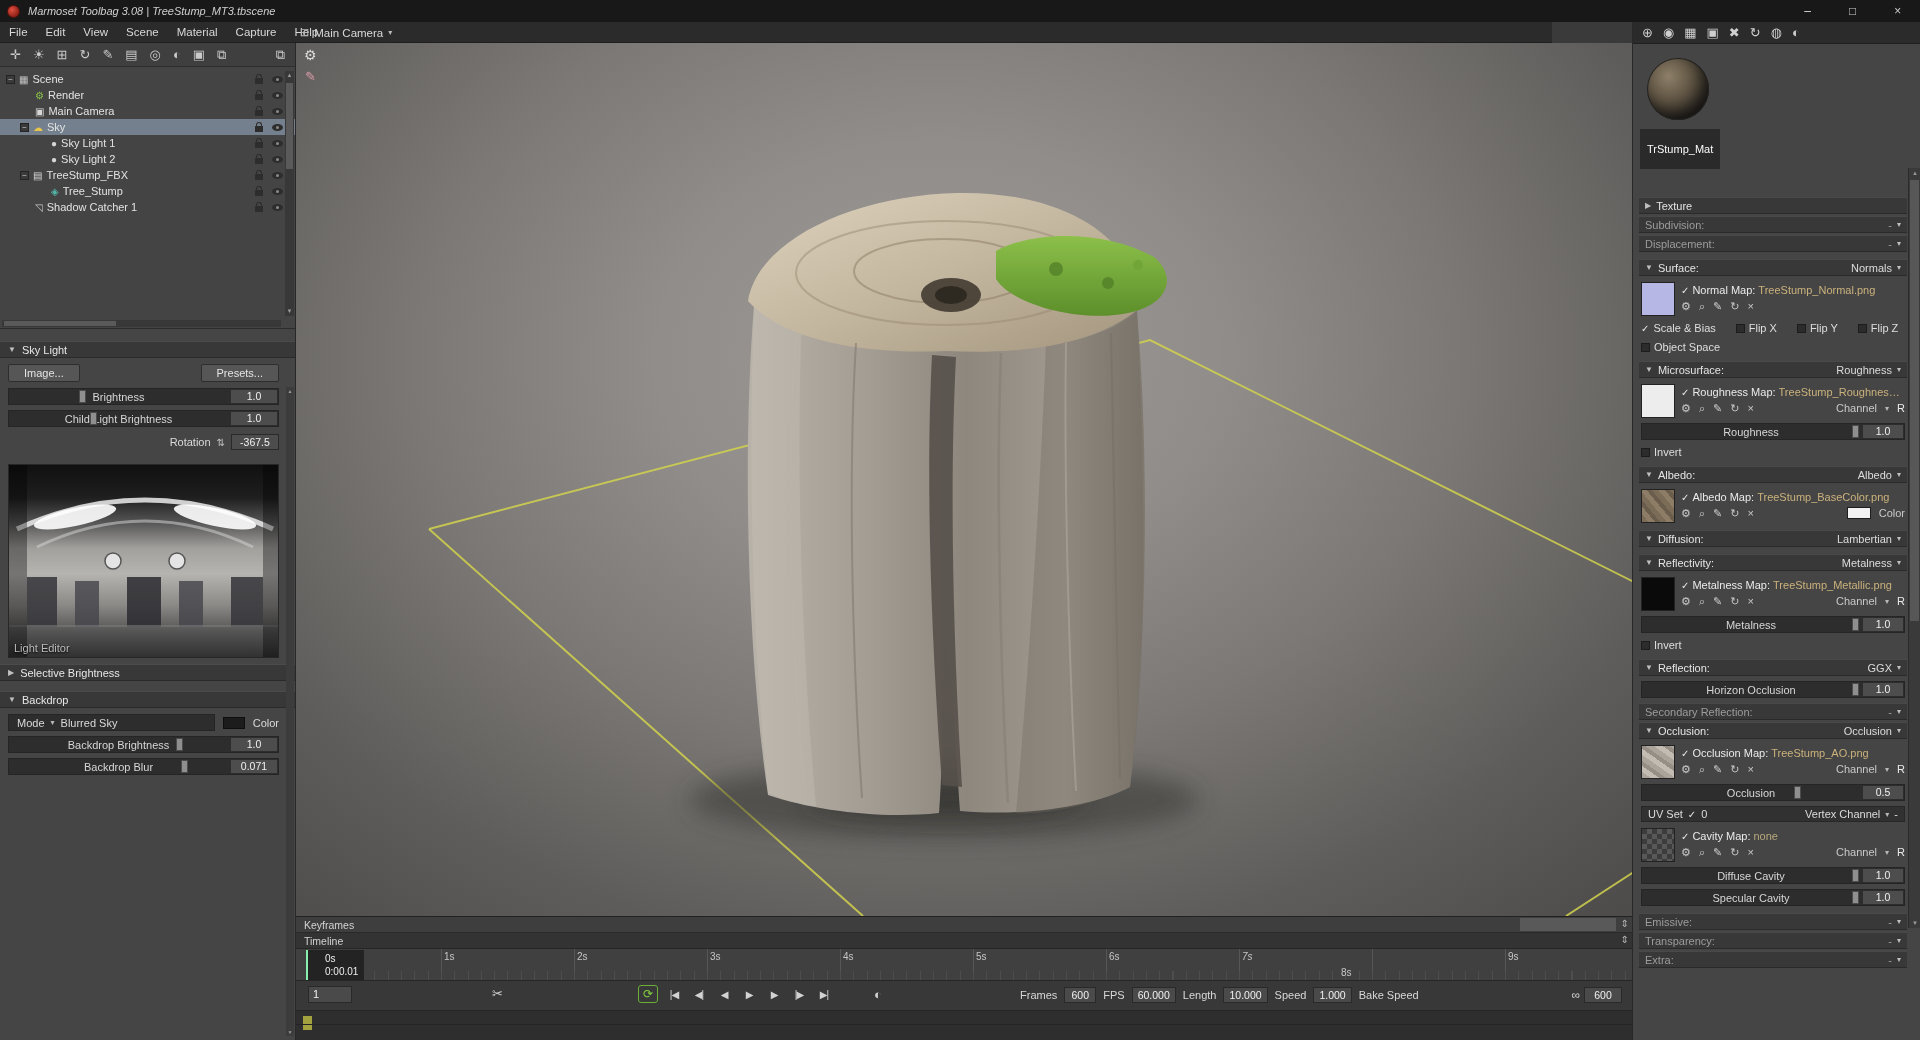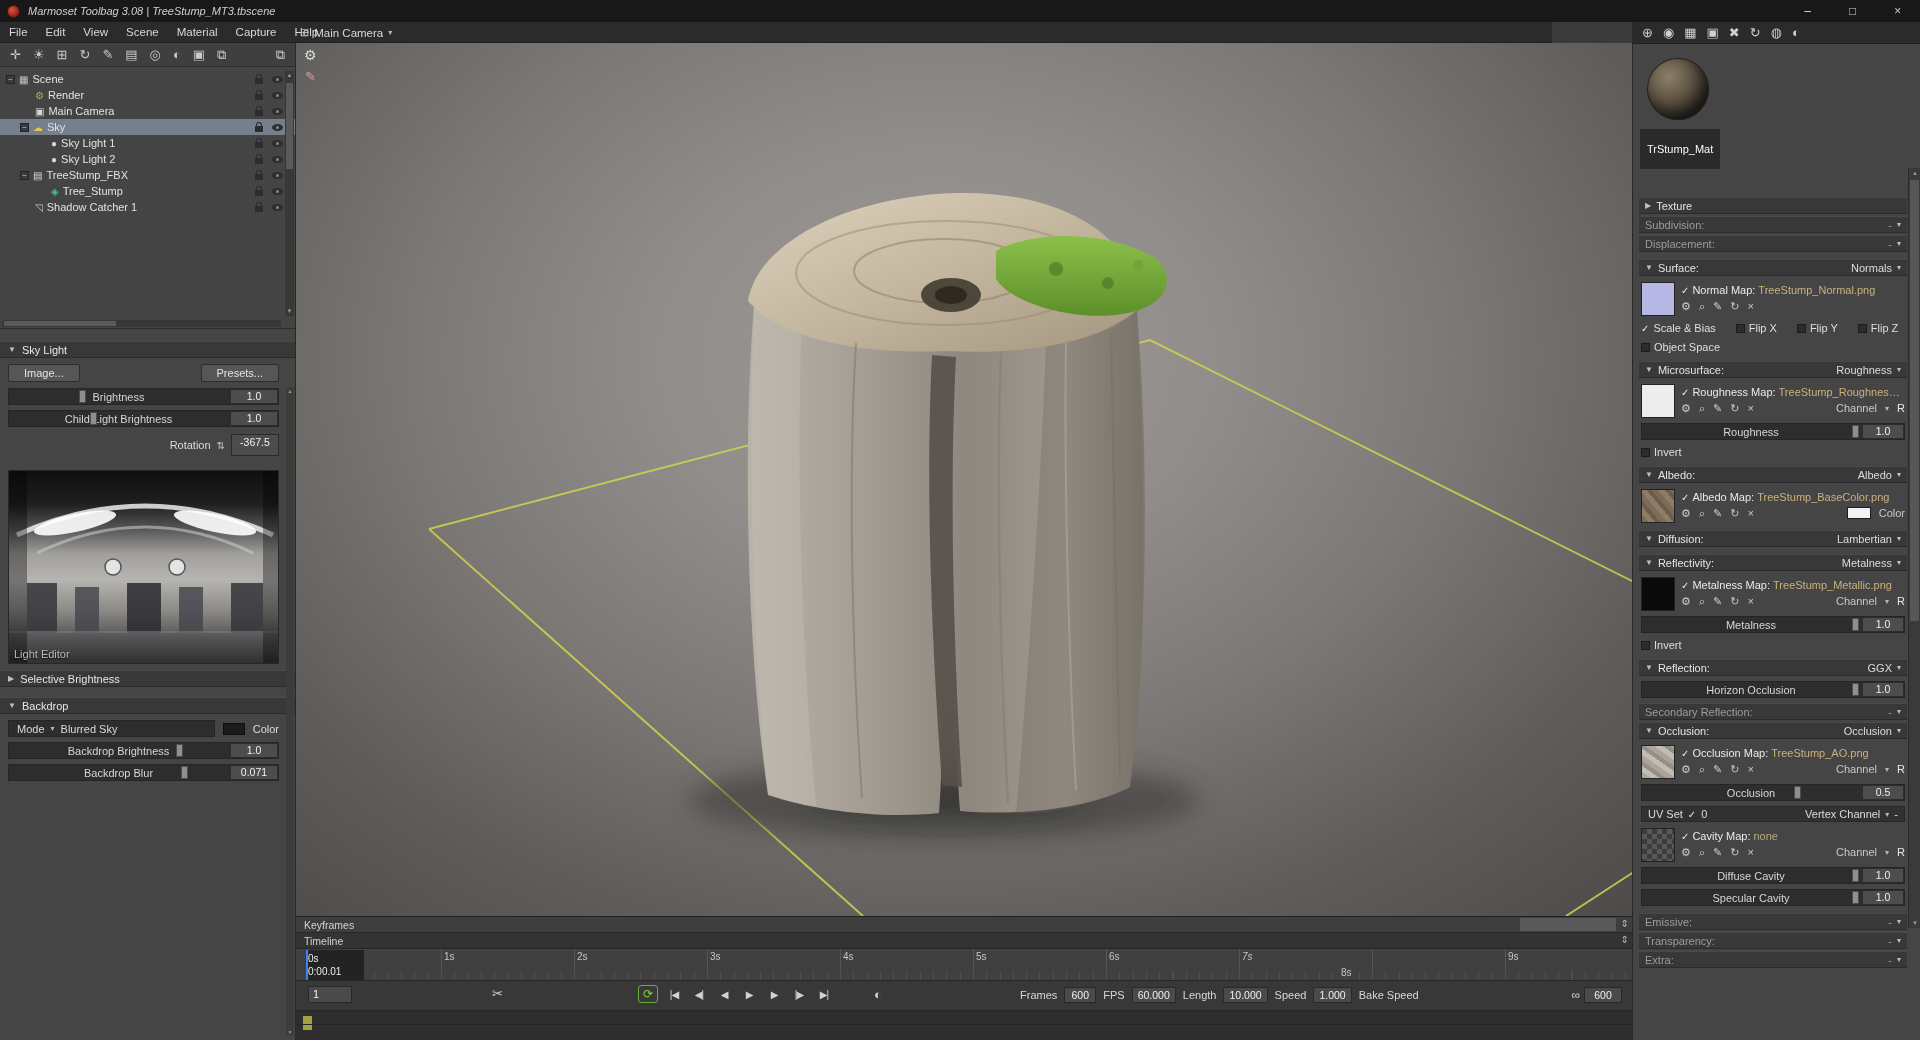--- a/index.html
+++ b/index.html
@@ -42,21 +42,21 @@
 .ph .tri{font-size:8px;color:#c0c0c0;}
 .mt6{margin-top:6px;}.mt10{margin-top:10px;}
 .btn-row{display:flex;justify-content:space-between;margin:6px 16px 6px 8px;}
 .ui-btn{background:#565656;border:1px solid #2d2d2d;border-radius:2px;color:#e4e4e4;font-size:11px;padding:2px 15px;}
 .slider{position:relative;height:17px;background:#2d2d2d;margin:5px 16px 5px 8px;border:1px solid #252525;}
 .slider .lab{position:absolute;left:0;right:50px;text-align:center;top:2px;font-size:11px;color:#d6d6d6;white-space:nowrap;}
 .slider .hd{position:absolute;top:1px;width:7px;height:13px;background:#8f8f8f;border:1px solid #4c4c4c;}
 .slider .val{position:absolute;right:1px;top:1px;width:46px;height:13px;background:#4d4d4d;color:#f0f0f0;font-size:10.5px;text-align:center;line-height:13px;}
 .rot-row{display:flex;align-items:center;justify-content:flex-end;gap:6px;margin:7px 16px 14px 8px;font-size:11px;color:#dadada;}
 .stepper{font-size:10px;color:#c4c4c4;}
-.rot-box{width:48px;height:22px;background:#4d4d4d;border:1px solid #2a2a2a;color:#f0f0f0;font-size:10.5px;text-align:center;line-height:14px;}
+.rot-box{width:48px;height:16px;background:#4d4d4d;border:1px solid #2a2a2a;color:#f0f0f0;font-size:10.5px;text-align:center;line-height:14px;}
 .light-preview{position:relative;margin:4px 16px 2px 8px;height:194px;border:1px solid #272727;overflow:hidden;background:#333;}
 .lp-label{position:absolute;left:5px;bottom:3px;font-size:11px;color:#bdbdbd;text-shadow:0 1px 2px #000;}
 .mode-row{display:flex;align-items:center;gap:8px;margin:6px 16px 4px 8px;}
 .mode-bar{flex:1;height:17px;background:#2d2d2d;border:1px solid #252525;display:flex;align-items:center;gap:6px;padding:0 8px;font-size:11px;color:#dadada;}
 .mode-bar .caret{font-size:8px;color:#b8b8b8;}
 .swatch-dark{width:22px;height:12px;background:#1c1c1c;border:1px solid #0e0e0e;flex:none;}
 .clab{font-size:11px;color:#dadada;}
 .props-scroll{position:absolute;right:1px;top:46px;bottom:4px;width:8px;background:#3c3c3c;}
 .props-scroll .a{position:absolute;left:0;width:8px;height:8px;color:#9a9a9a;font-size:5px;text-align:center;line-height:8px;}
 .props-scroll .a.b{bottom:0;}
@@ -115,21 +115,21 @@
 .timeline{position:absolute;left:296px;top:916px;width:1336px;height:124px;background:#363636;border-top:1px solid #222;z-index:4;}
 .kf-bar{position:relative;height:16px;background:#3e3e3e;border-bottom:1px solid #292929;display:flex;align-items:center;padding:0 8px;font-size:10.5px;color:#d2d2d2;}
 .kf-ghost{position:absolute;right:16px;top:1px;width:96px;height:13px;background:rgba(255,255,255,.14);}
 .bar-arrow{position:absolute;right:3px;top:1px;font-size:10px;color:#b5b5b5;}
 .tl-bar{position:relative;height:16px;background:#333333;border-bottom:1px solid #262626;display:flex;align-items:center;padding:0 8px;font-size:10.5px;color:#d2d2d2;}
 .ruler{position:relative;height:32px;background:#404040;border-bottom:1px solid #262626;overflow:hidden;}
 .ruler::before{content:"";position:absolute;left:12px;right:0;top:0;bottom:0;background:repeating-linear-gradient(90deg,#575757 0 1px,transparent 1px 133px);}
 .ruler::after{content:"";position:absolute;left:12px;right:0;bottom:0;height:9px;background:repeating-linear-gradient(90deg,#4e4e4e 0 1px,transparent 1px 13.3px);}
 .tick{position:absolute;top:2px;font-size:10px;color:#c6c6c6;z-index:2;}
 .t1{left:148px;}.t2{left:281px;}.t3{left:414px;}.t4{left:547px;}.t5{left:680px;}.t6{left:813px;}.t7{left:946px;font-style:italic;}.t8{left:1045px;margin-top:16px;}.t9{left:1212px;}
-.time-box{position:absolute;left:10px;top:1px;width:58px;height:30px;background:#232323;border-left:2px solid #3b82f6;z-index:3;padding:2px 0 0 0;font-size:10px;color:#ededed;line-height:13px;}
+.time-box{position:absolute;left:10px;top:1px;width:58px;height:30px;background:#232323;border-left:2px solid #86efac;z-index:3;padding:2px 0 0 17px;font-size:10px;color:#ededed;line-height:13px;}
 .time-box span{display:block;}
 .tl-controls{position:relative;height:30px;background:#383838;border-bottom:1px solid #262626;}
 .frame-box{position:absolute;left:12px;top:5px;width:44px;height:17px;background:#4a4a4a;border:1px solid #292929;font-size:11px;color:#f0f0f0;padding:1px 4px;}
 .scissors{position:absolute;left:196px;top:5px;font-size:13px;color:#cfcfcf;}
 .playback{position:absolute;left:342px;top:4px;display:flex;gap:7px;align-items:center;}
 .pb{min-width:18px;height:18px;display:flex;align-items:center;justify-content:center;font-size:10px;color:#d2d2d2;letter-spacing:-1px;}
 .pb.loop{color:#7fcd3f;border:1px solid #6cae38;border-radius:3px;width:20px;font-size:12px;letter-spacing:0;}
 .globe{position:absolute;left:578px;top:6px;font-size:13px;color:#cfcfcf;}
 .tl-fields{position:absolute;left:724px;top:6px;display:flex;align-items:center;gap:7px;font-size:11px;color:#d8d8d8;white-space:nowrap;}
 .f-box{background:#4a4a4a;border:1px solid #292929;height:16px;line-height:15px;padding:0 5px;color:#f0f0f0;font-size:10.5px;min-width:32px;text-align:center;}

